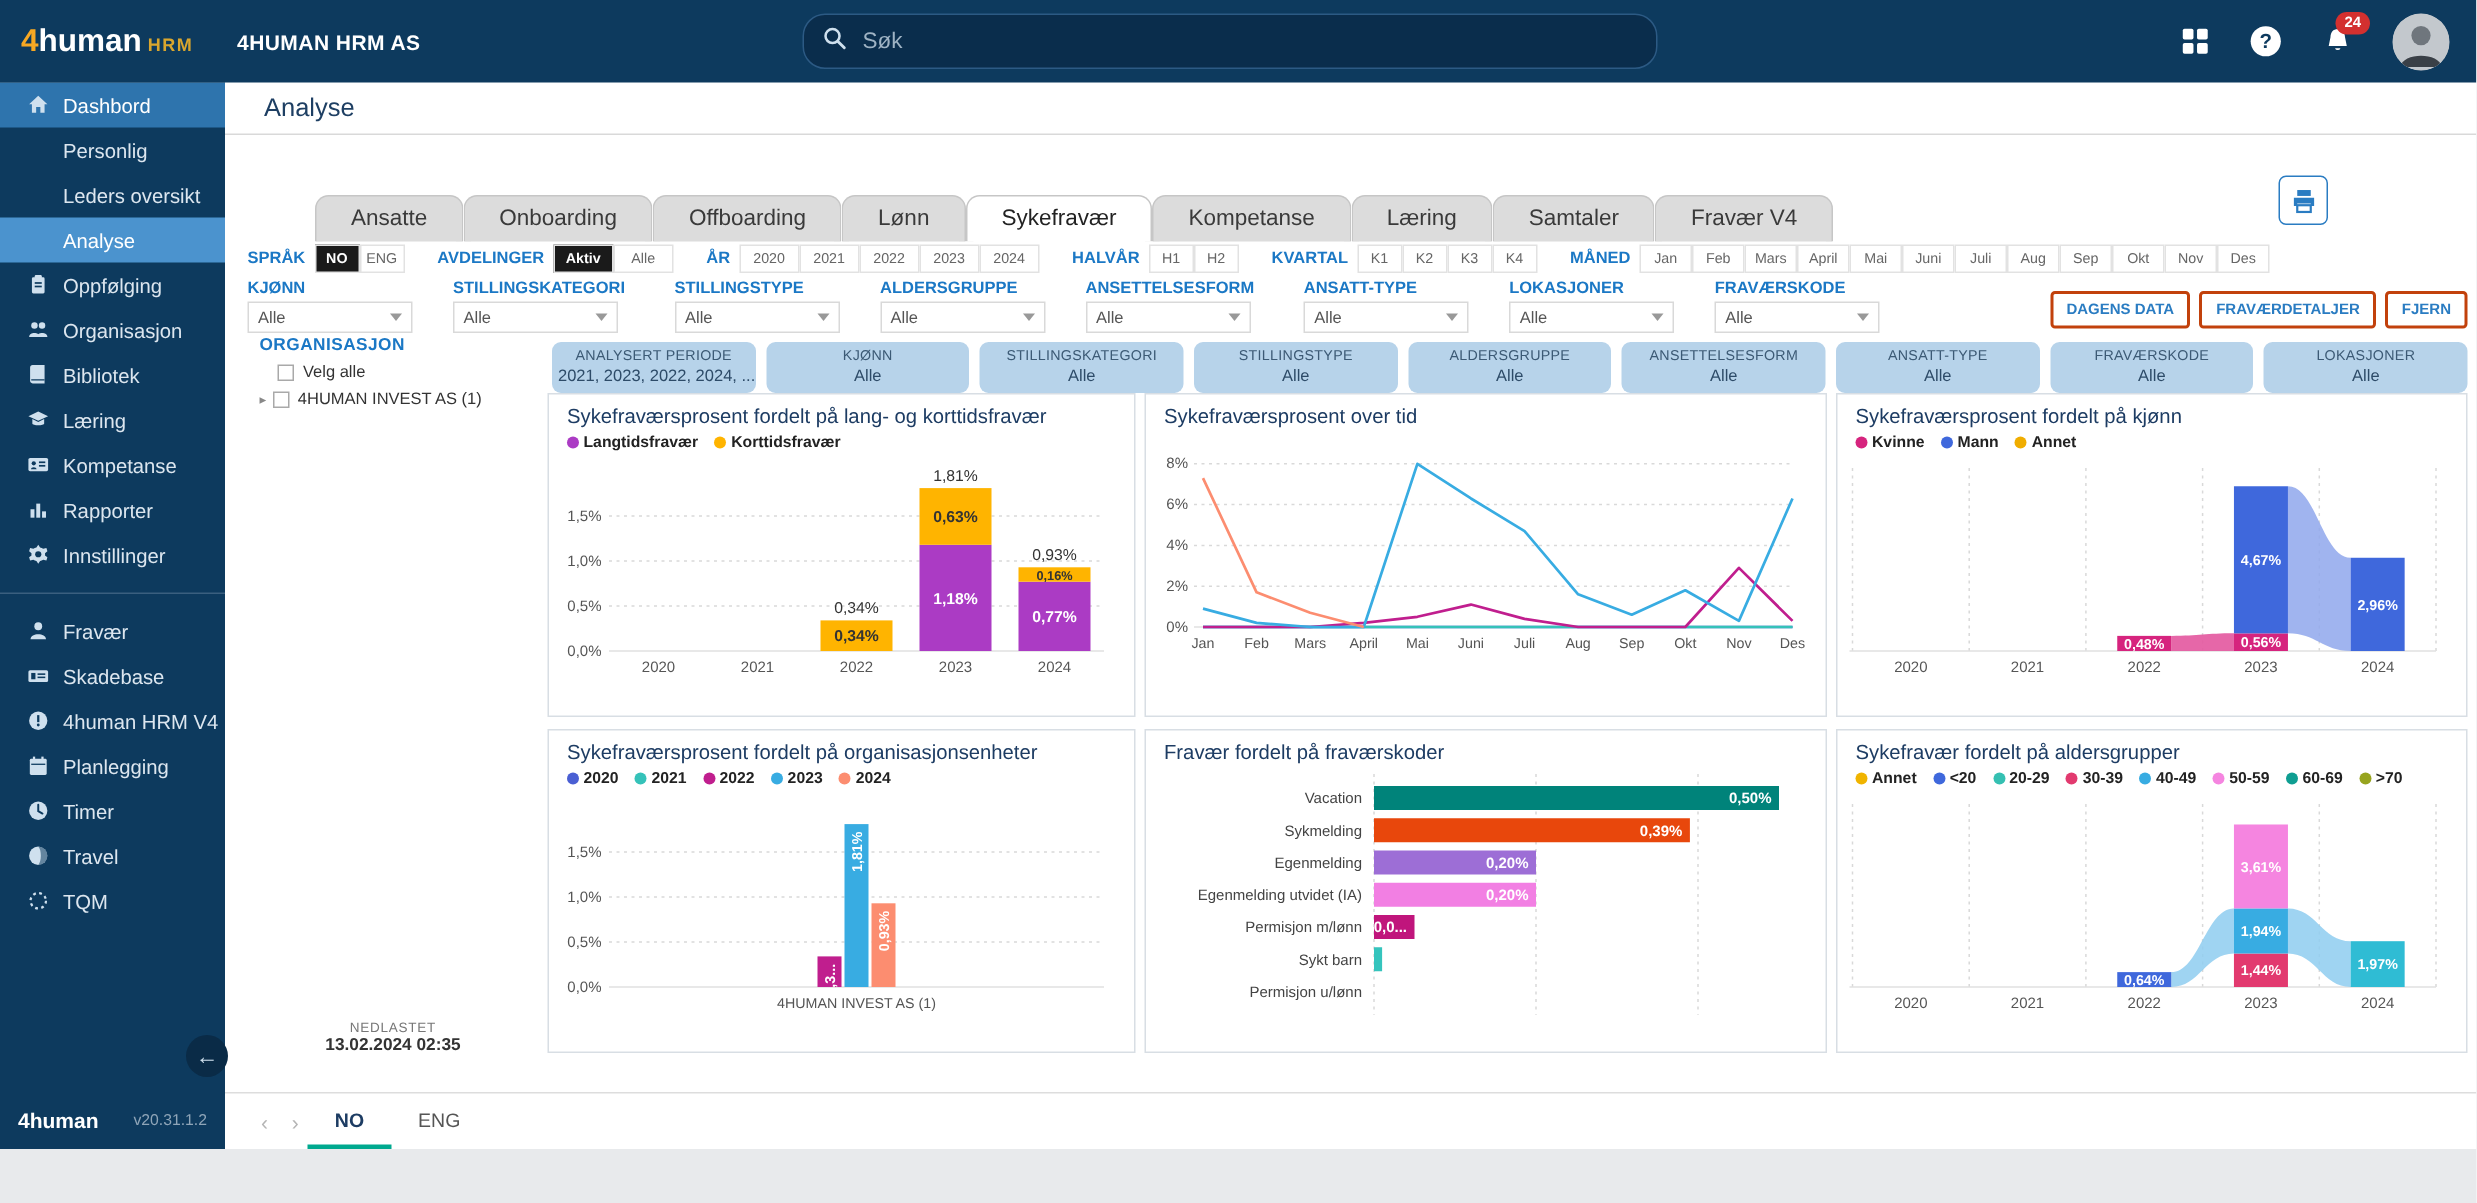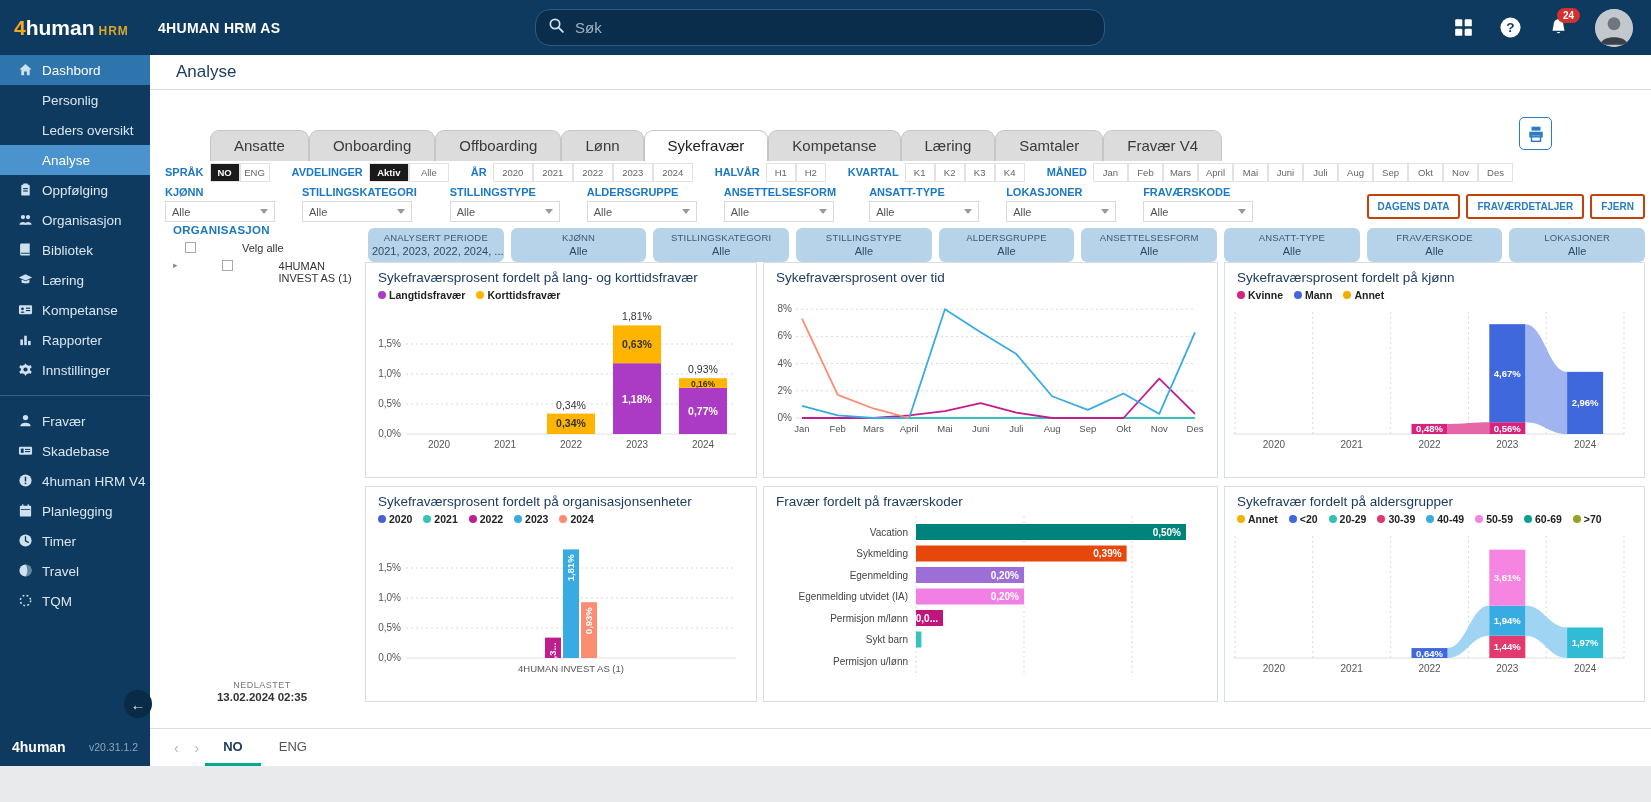--- a/index.html
+++ b/index.html
@@ -58,21 +58,21 @@
   .fsel { margin-right:27px; }
   .fsel .flabel { display:block; margin-bottom:3px; }
   .selbox { width:110px; height:21px; background:#fff; border:1px solid #d9d9d9; display:flex; align-items:center; padding:0 6px; font-size:11px; color:#555; cursor:pointer; }
   .selbox .chev { margin-left:auto; width:0; height:0; border-left:4px solid transparent; border-right:4px solid transparent; border-top:5px solid #999; }
   .factions { margin-left:auto; display:flex; gap:6px; align-items:center; margin-top:8px; }
   .obtn { background:#fff; border:2px solid #c2410c; color:#2a7cc2; font-size:10px; font-weight:bold; padding:5px 9px; border-radius:3px; cursor:pointer; white-space:nowrap; }
 
   
   .orgpanel { position:absolute; left:173px; top:224px; width:185px; }
   .orgtitle { color:#1b78c5; font-weight:bold; font-size:11.5px; letter-spacing:0.3px; }
-  .orgrow { display:flex; margin-top:6px; font-size:11px; color:#333;gap:40px; }
+  .orgrow { display:flex; align-items:center; margin-top:6px; font-size:11px; color:#333; }
   .cbox { width:11px; height:11px; background:#fff; border:1px solid #a9a9a9; margin-right:6px; flex:0 0 11px; }
   .texp { color:#888; font-size:9px; margin-right:4px; }
   .downloaded { position:absolute; left:178px; top:680px; width:168px; text-align:center; }
   .downloaded .dl1 { font-size:9px; color:#777; letter-spacing:0.5px; }
   .downloaded .dl2 { font-size:11.5px; color:#333; font-weight:bold; margin-top:1px; }
 
   
   .chips { position:absolute; left:368px; top:228px; width:1277px; display:flex; gap:7px; }
   .chip { flex:1; background:#b7d3ea; border-radius:6px; padding:4px 4px 5px; text-align:center; cursor:pointer; overflow:hidden; }
   .chip .cl { font-size:9.5px; color:#3c5a75; letter-spacing:0.2px; white-space:nowrap; }

